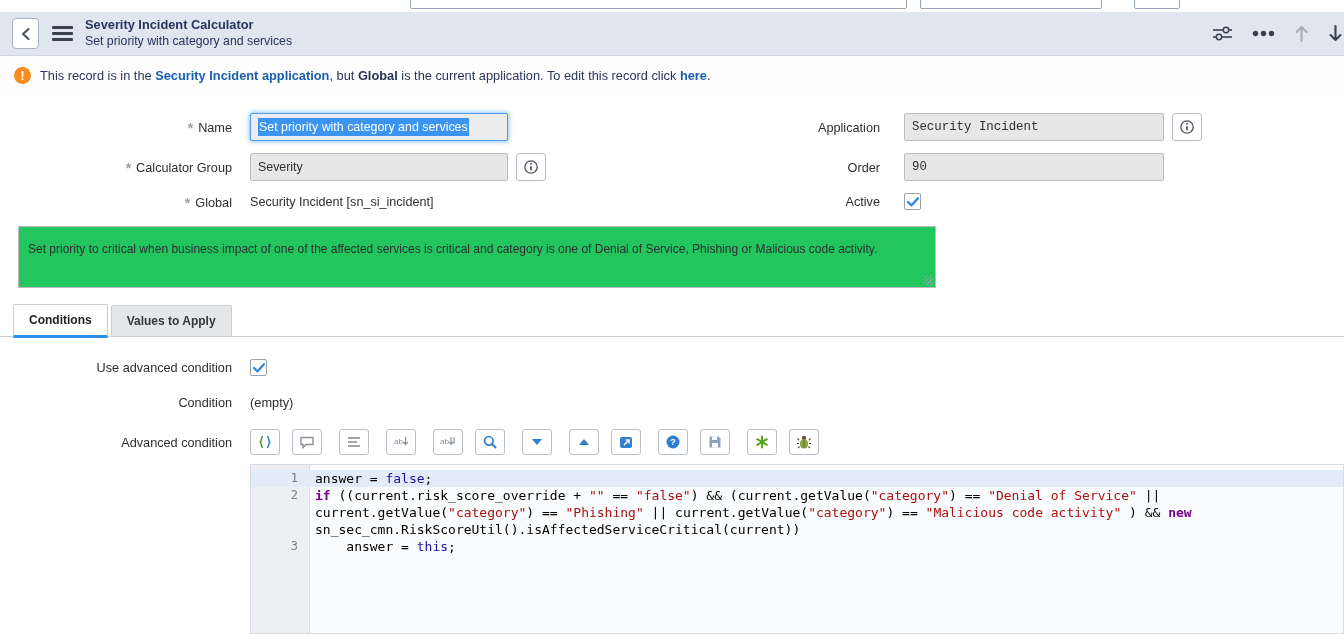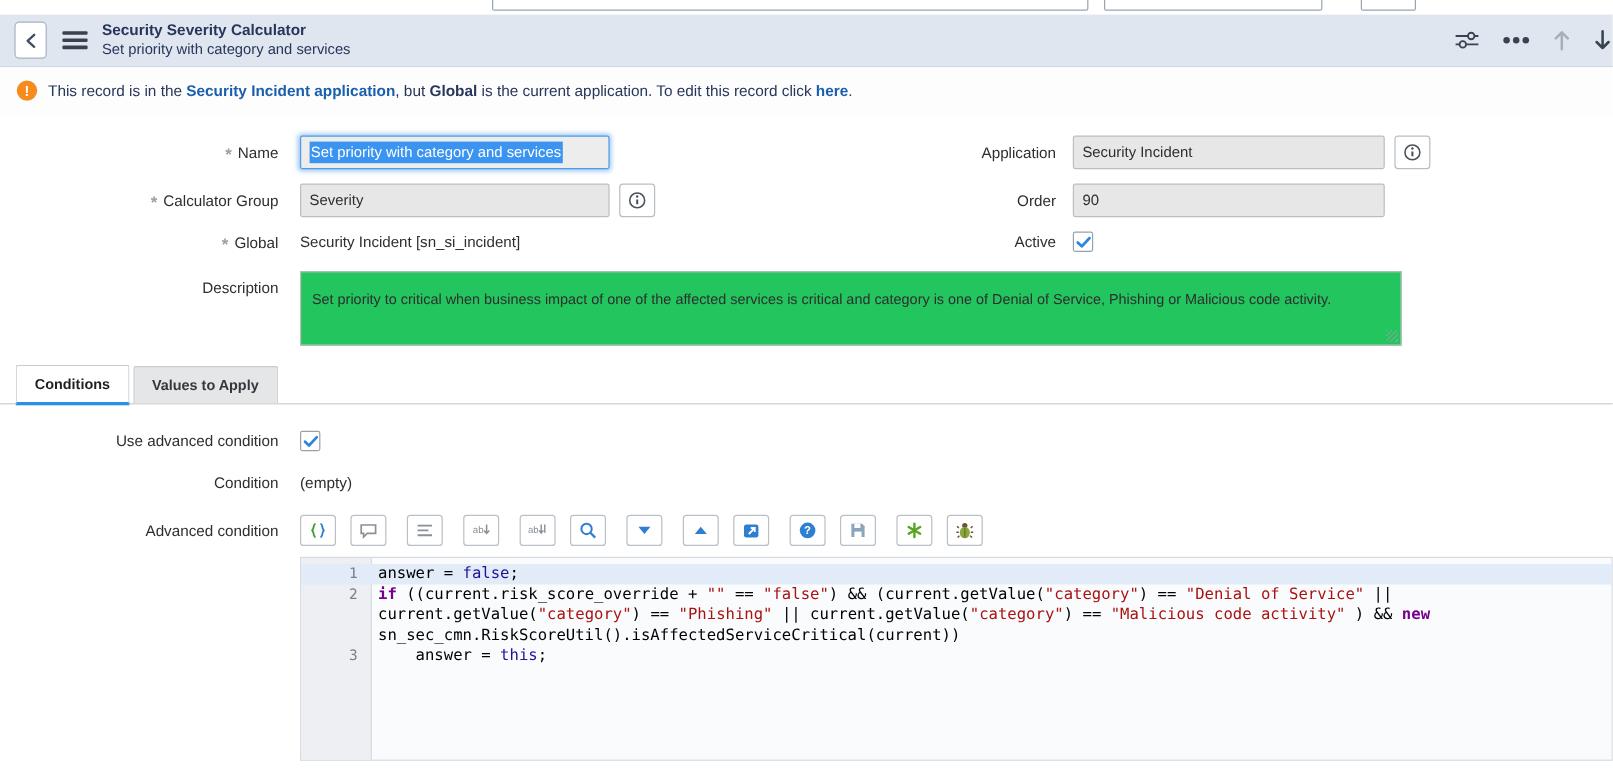--- a/index.html
+++ b/index.html
@@ -29,21 +29,21 @@
   .banner .lnk { color:#1a5fae; font-weight:bold; cursor:pointer; }
   .banner .bld { font-weight:bold; }
 
   
   .form { padding-top:16px; }
   .frow { display:flex; align-items:center; margin-bottom:12px; }
   .frow.top { align-items:flex-start; }
   .c1 { width:232px; flex:0 0 232px; text-align:right; }
   .c2 { width:300px; flex:0 0 300px; margin-left:18px; display:flex; align-items:center; }
   .c3 { width:330px; flex:0 0 330px; text-align:right; }
-  .c4 { margin-left:14px; display:flex; align-items:flex-end; }
+  .c4 { margin-left:24px; display:flex; align-items:flex-end;font-family:Liberation Mono, monospace; }
   .req { color:#9aa0a6; font-weight:bold; font-size:14px; margin-right:5px; position:relative; top:1px; }
   .req::before { content:"*"; }
   .tbox { width:258px; height:28px; background:#e7e7e7; border:1px solid #bdbdbd; border-radius:2px; padding:0 7px; display:flex; align-items:center; font-size:12.4px; overflow:hidden; white-space:nowrap; }
   .tbox.w260 { width:260px; }
   .tbox.focus { border:1px solid #4d9de8; box-shadow:0 0 4px 1px rgba(62,145,222,.55); background:#ededed; }
   .selection { background:#3b94f0; color:#fff; padding:2px 1px; }
   .info-btn { width:30px; height:28px; margin-left:8px; background:#fff; border:1px solid #b7bec6; border-radius:3px; display:flex; align-items:center; justify-content:center; cursor:pointer; }
   .plainval { font-size:12.6px; }
   .checkbox { width:17px; height:17px; background:#fff; border:1px solid #9aa1a8; border-radius:2px; display:flex; align-items:center; justify-content:center; cursor:pointer; }
   .checkbox .check { display:none; }
@@ -99,21 +99,21 @@
     </span>
   </div>
   <div class="menu-btn">
     <span>
         <i></i>
       </span>
       <i></i>
       <i></i>
   </div>
   <div class="hdr-titles">
-    <div class="hdr-title">Security Severity Calculator</div>
+    <div class="hdr-title">Severity Incident Calculator</div>
     <div class="hdr-sub">Set priority with category and services</div>
   </div>
   <div class="hdr-right">
     <span class="hdr-ic">
       <svg width="21" height="17" viewBox="0 0 21 17">
           <line x1="1" y1="5" x2="20" y2="5" stroke="#39424e" stroke-width="1.6"></line>
           <line x1="1" y1="12" x2="20" y2="12" stroke="#39424e" stroke-width="1.6"></line>
           <circle cx="14" cy="5" r="2.7" fill="#dfe6f0" stroke="#39424e" stroke-width="1.5"></circle>
           <circle cx="7" cy="12" r="2.7" fill="#dfe6f0" stroke="#39424e" stroke-width="1.5"></circle>
         </svg>
@@ -206,21 +206,20 @@
         <span class="check">
             <svg width="12" height="10" viewBox="0 0 12 10">
               <path d="M1 5 L4.5 8.3 L11 1.3" fill="none" stroke="#2f86dd" stroke-width="2.3" stroke-linecap="round" stroke-linejoin="round"></path>
             </svg>
           </span>
       </div>
     </div>
   </div>
 
   <div class="frow top" style="margin-bottom:0;">
-    <div class="c1" style="padding-top:6px;"><span class="lbl">Description</span></div>
     <div class="desc">
       <span>Set priority to critical when business impact of one of the affected services is critical and category is one of Denial of Service, Phishing or Malicious code activity.</span>
       <span class="resize"></span>
     </div>
   </div>
 
 </div>
 
 <div class="tabs">
   <div class="tab active">Conditions</div>

